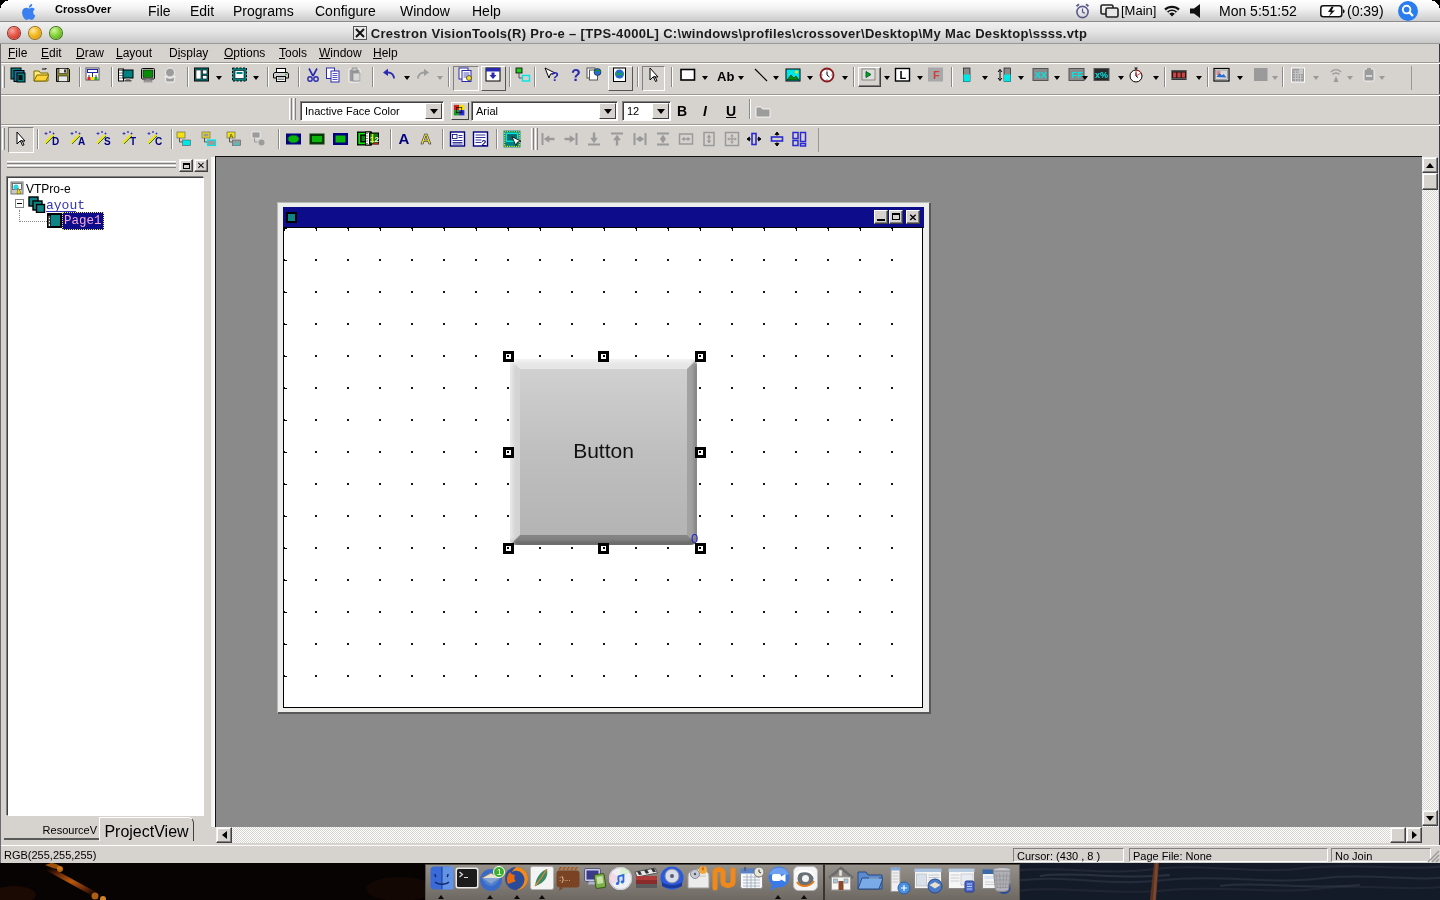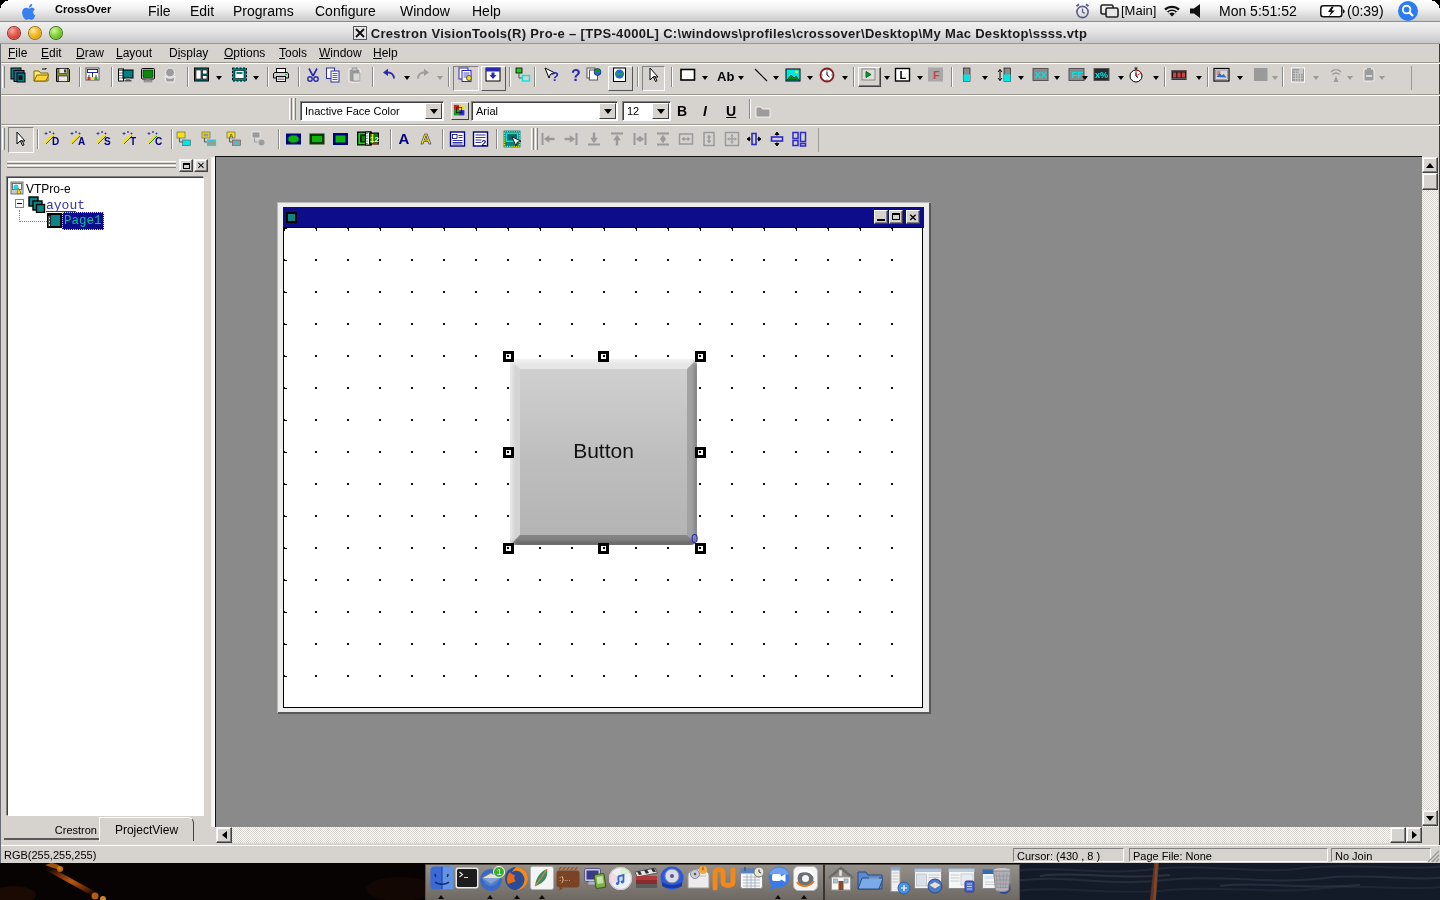--- a/index.html
+++ b/index.html
@@ -631,25 +631,25 @@
 
         <div class="abs" style="left:11px;top:32px;width:1px;height:12px;border-left:1px dotted #888"></div>
         <div class="abs" style="left:12px;top:43px;width:27px;height:1px;border-top:1px dotted #888"></div>
         <svg class="abs" style="left:39px;top:35px" width="16" height="16" viewBox="0 0 16 16">
             <rect x="1" y="1" width="13" height="13" fill="#0e8486" stroke="#000" stroke-width="2"></rect>
             <rect x="1.2" y="2.5" width="2.4" height="11" fill="#fff" stroke="#000" stroke-width=".8"></rect>
             <circle cx="2.4" cy="4" r=".7" fill="#000"></circle>
             <circle cx="2.4" cy="7" r=".7" fill="#000"></circle>
             <circle cx="2.4" cy="10" r=".7" fill="#000"></circle>
           </svg>
-        <span class="abs" style="left:54px;top:34px;background:#0d0d8c;color:#14b8a6;font-family:'Liberation Mono',monospace;font-size:12.5px;padding:1px 1px;border:1px dotted #e8e864">Page1</span>
+        <span class="abs" style="left:54px;top:34px;background:#0d0d8c;color:#f9a8d4;font-family:'Liberation Mono',monospace;font-size:12.5px;padding:1px 1px;border:1px dotted #e8e864">Page1</span>
       </div>
 
-      <div class="abs" style="left:3px;top:664px;width:95px;height:20px;border-bottom:2px solid #5a5a5a;font-size:11px;text-align:right;padding:4px 2px 0 0">Crestron</div>
-      <div class="abs" style="left:98px;top:661px;width:95px;height:24px;background:#d6d3ce;border:1px solid;border-color:#fff #404040 #404040 #fff;border-bottom:none;border-radius:0 6px 0 0;font-size:12px;text-align:center;padding-top:5px">ProjectView</div>
+      <div class="abs" style="left:3px;top:664px;width:95px;height:20px;border-bottom:2px solid #5a5a5a;font-size:11px;text-align:right;padding:4px 2px 0 0">ResourceV</div>
+      <div class="abs" style="left:98px;top:661px;width:95px;height:24px;background:#d6d3ce;border:1px solid;border-color:#fff #404040 #404040 #fff;border-bottom:none;border-radius:0 6px 0 0;font-size:16px;text-align:center;padding-top:5px">ProjectView</div>
     </div>
 
     <div class="abs" style="left:210px;top:1px;width:4px;height:670px;background:linear-gradient(90deg,#efefef,#ffffff)"></div>
       <div class="abs" id="wspace">
       <div class="abs" id="cwin">
         <div id="ctitle">
           <div style="width:11px;height:11px;background:#0e8486;border:2px solid #000;margin-left:3px"></div>
           <div class="wbtn" style="left:591px">
               <div style="width:8px;height:2px;background:#000;margin:8px auto 0"></div>
             </div>

